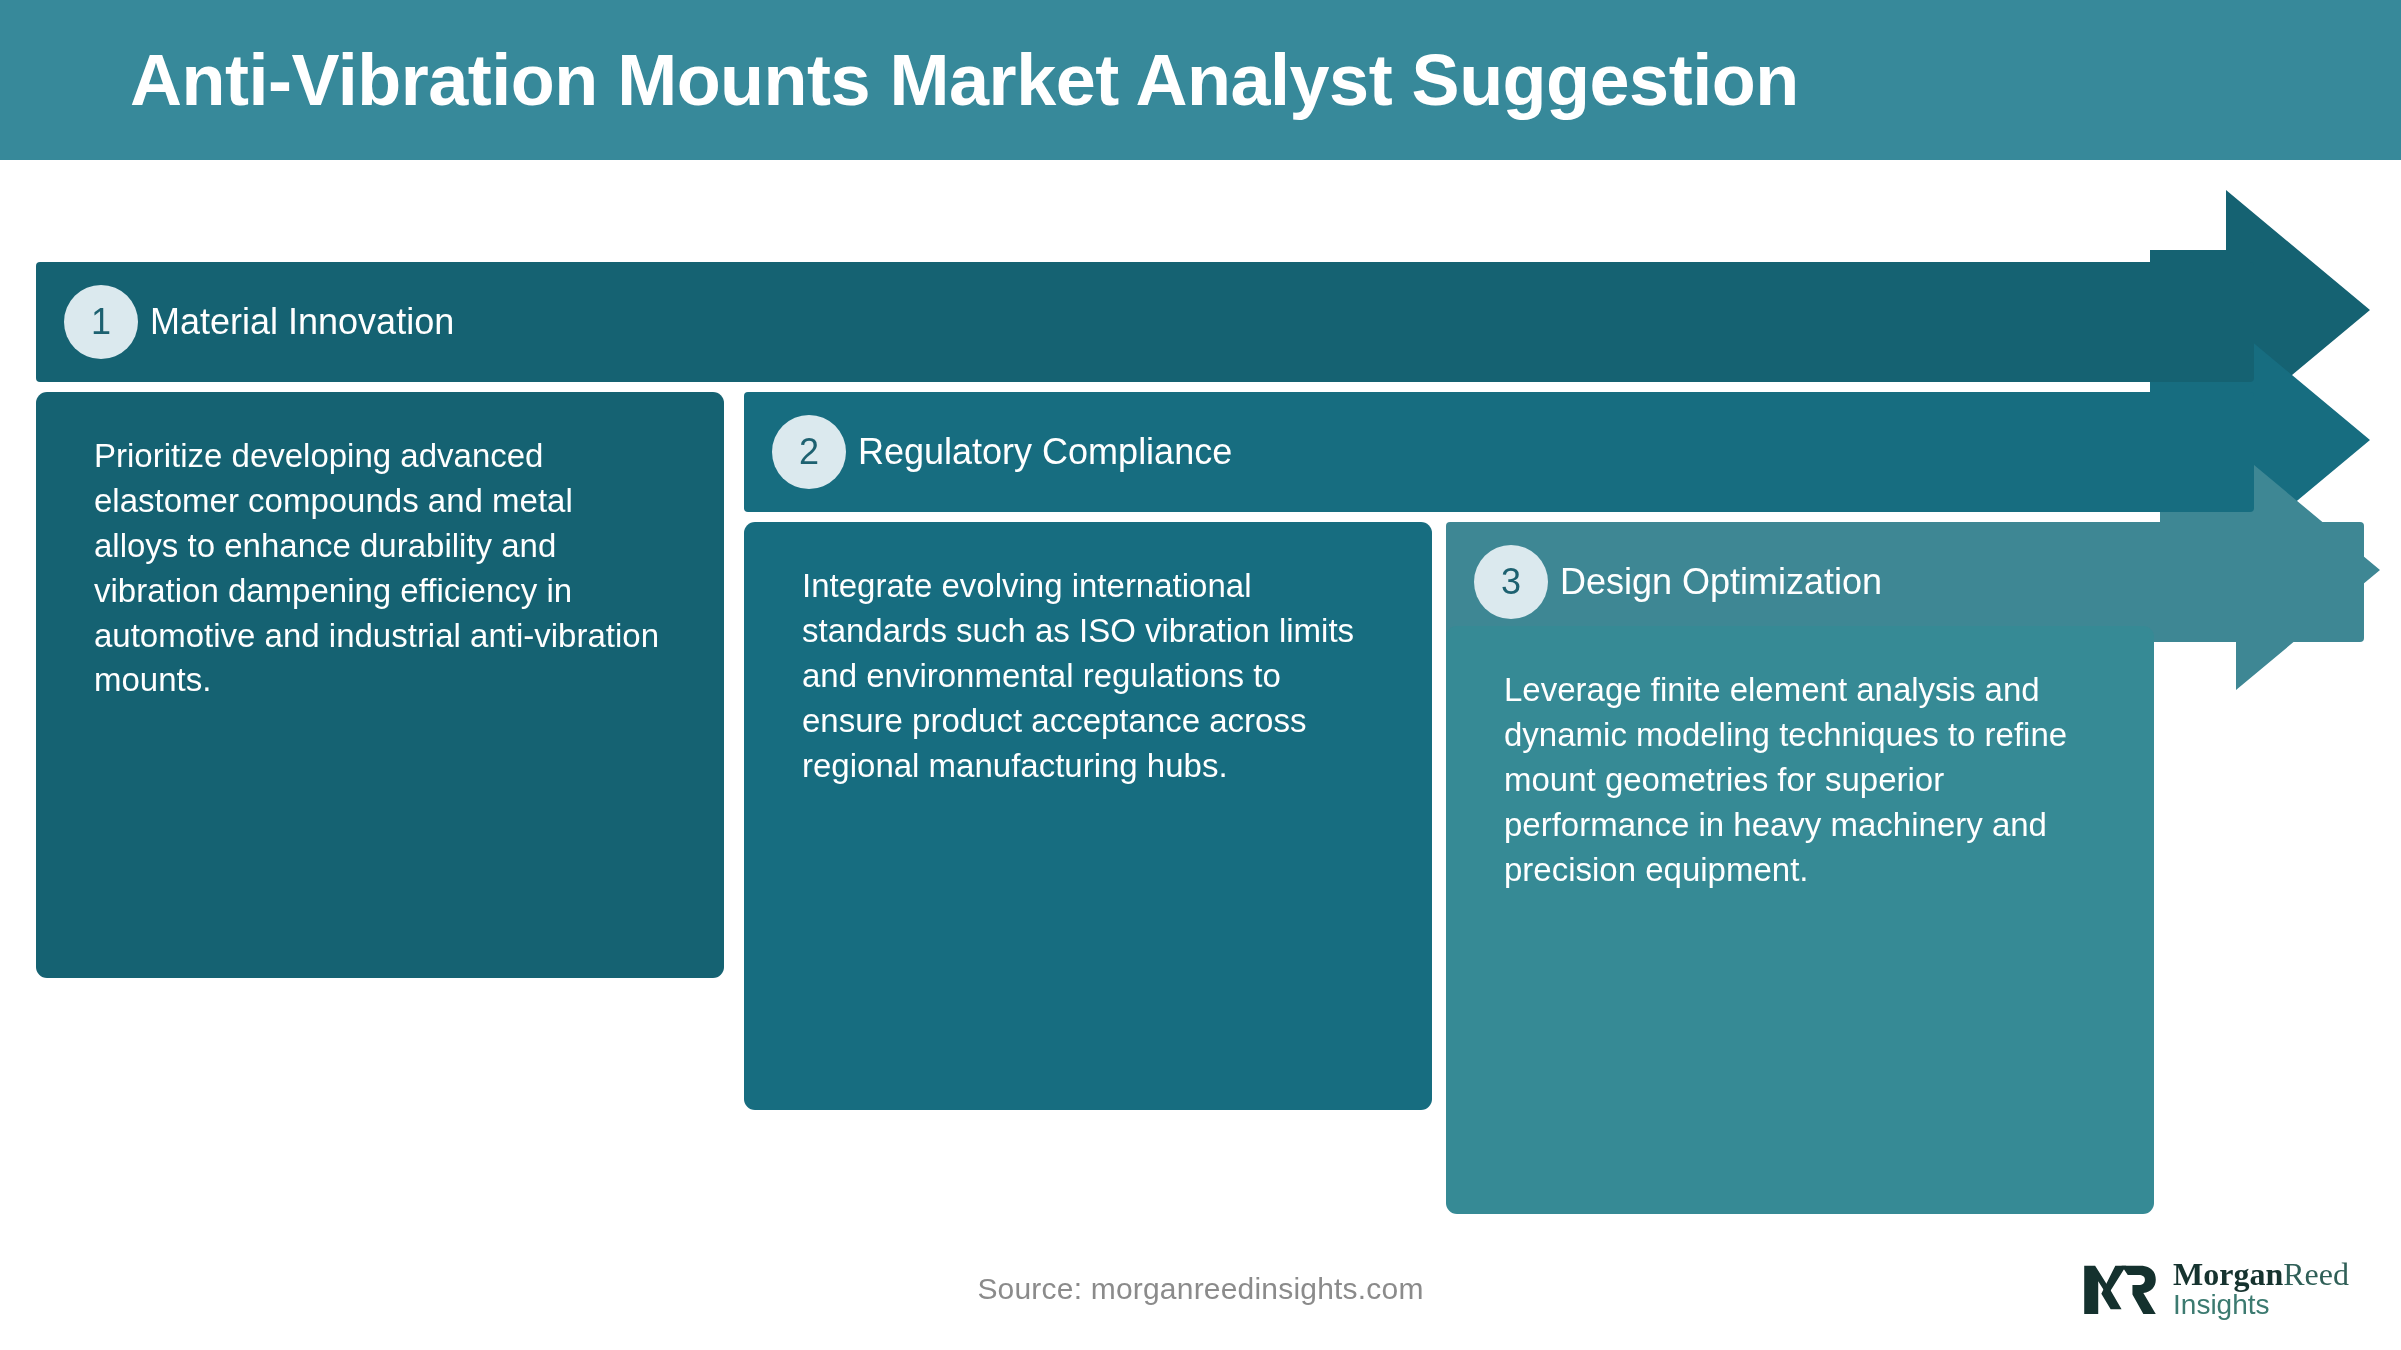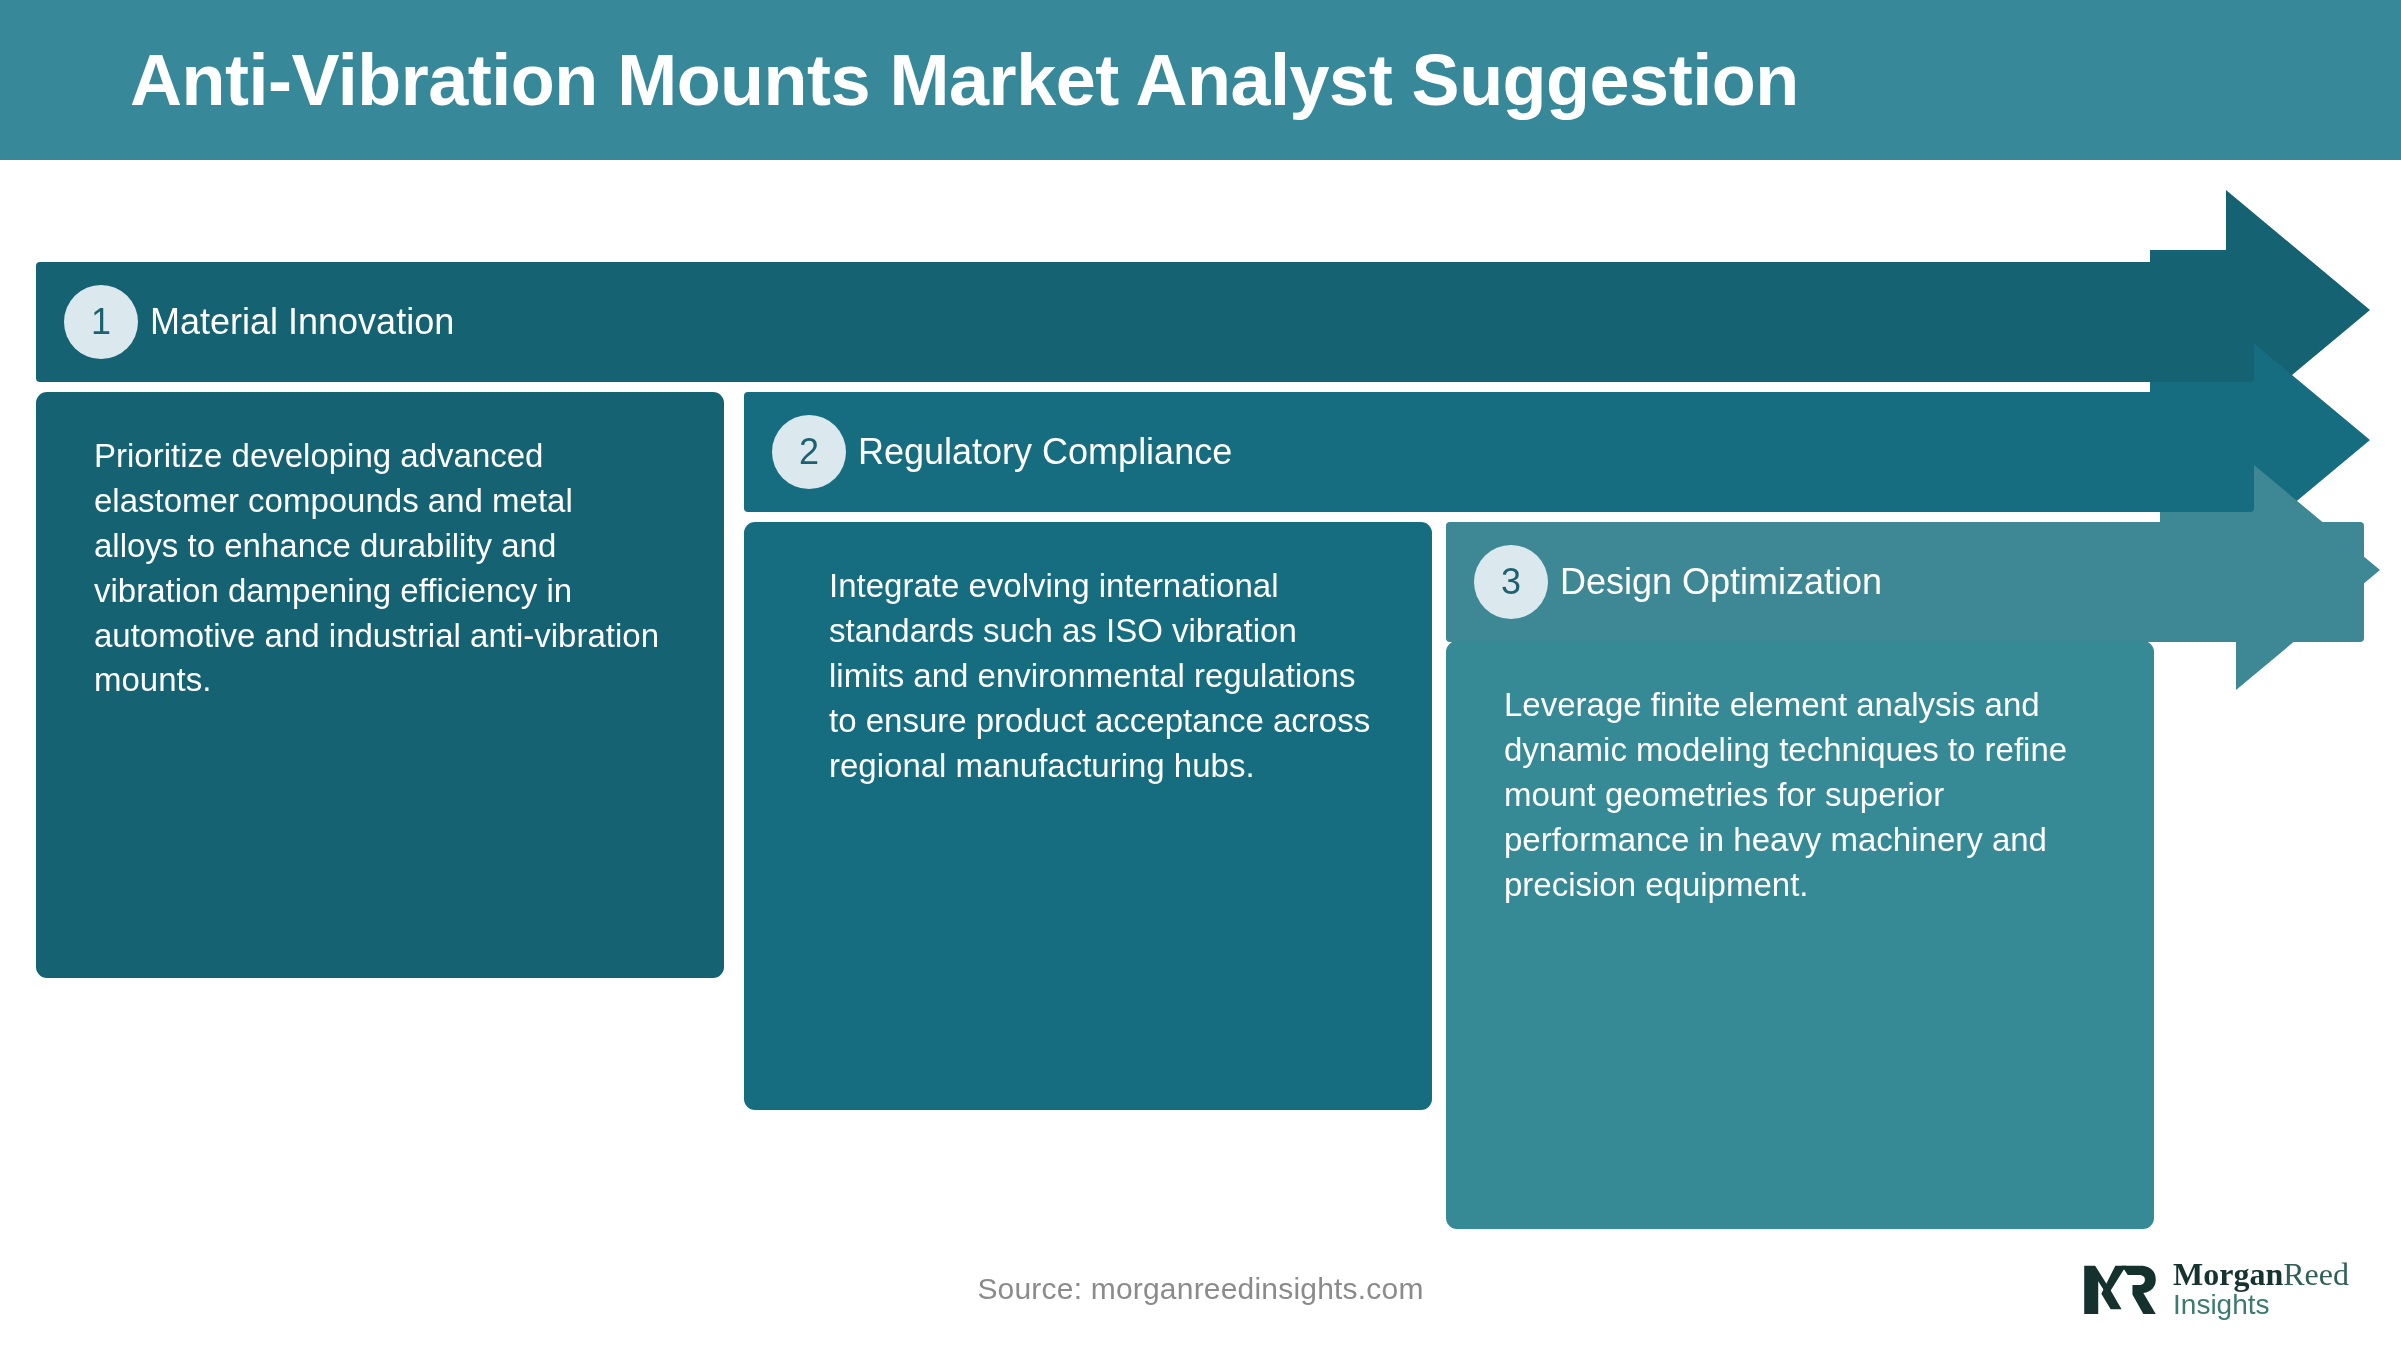--- a/index.html
+++ b/index.html
@@ -61,22 +61,22 @@
     line-height:1.36;
     padding:42px 58px 0 58px;
   }
 
   
   #band-1{left:36px;top:262px;width:2190px;height:120px;background:#156272;padding-left:28px;}
   #band-2{left:744px;top:392px;width:1482px;height:120px;background:#176d80;padding-left:28px;}
   #band-3{left:1446px;top:522px;width:890px;height:120px;background:#3e8794;padding-left:28px;}
 
   #panel-1{left:36px;top:392px;width:688px;height:586px;background:#156272;}
-  #panel-2{left:744px;top:522px;width:688px;height:588px;background:#176d80;padding-left:27px;}
-  #panel-3{left:1446px;top:641px;width:708px;height:588px;background:#368a95;}
+  #panel-2{left:744px;top:522px;width:688px;height:588px;background:#176d80;}
+  #panel-3{left:1446px;top:626px;width:708px;height:588px;background:#368a95;}
 
   
   .source{
     position:absolute;left:0;top:1272px;width:2401px;
     text-align:center;
     color:#8b8b8b;font-size:30px;
     letter-spacing:0.2px;
   }
   .logo{
     position:absolute;right:52px;top:1258px;

